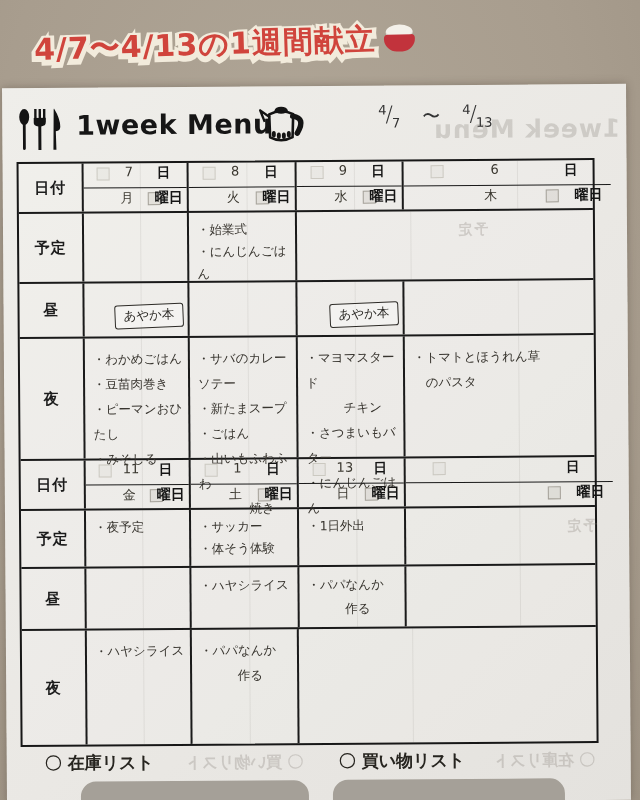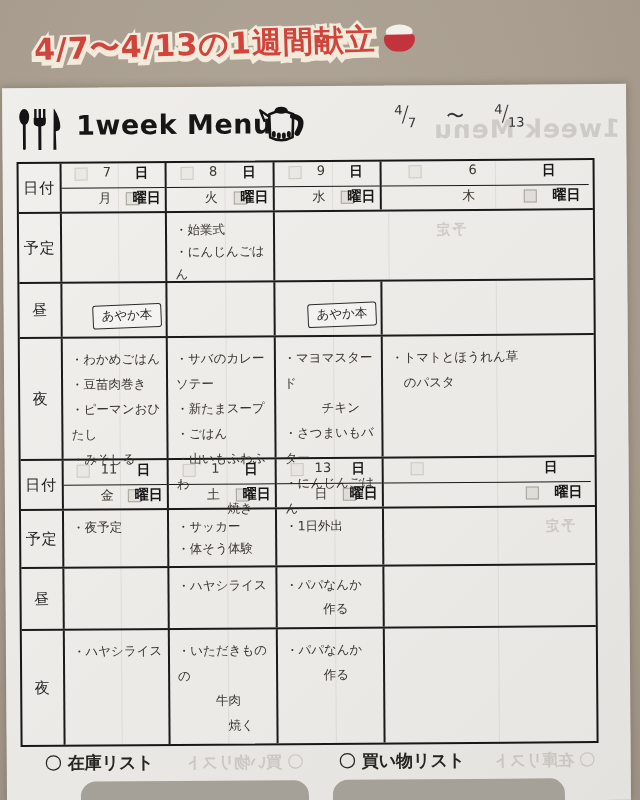--- a/index.html
+++ b/index.html
@@ -24,34 +24,34 @@
          background:linear-gradient(135deg,#efeeea 0%,#eae8e4 55%,#e4e2de 100%);
          box-shadow:0 0 8px rgba(60,50,40,.35);transform:rotate(-0.4deg);transform-origin:50% 0;}
 
   
   .pheader{position:absolute;left:0;top:14px;width:100%;height:58px;}
   .utensils{position:absolute;left:14px;top:4px;}
   .ptitle{position:absolute;left:74px;top:8px;font-size:27px;font-weight:800;color:#161616;letter-spacing:.5px;}
   .teapot{position:absolute;left:254px;top:0px;}
   .ghost-title{position:absolute;left:318px;top:16px;width:300px;transform:scaleX(-1);
                font-size:25px;font-weight:800;color:rgba(120,115,106,.25);letter-spacing:1px;text-align:left;}
-  .hdates{position:absolute;left:392px;top:2px;display:flex;gap:30px;align-items:flex-end;color:#333;}
+  .hdates{position:absolute;left:376px;top:2px;display:flex;gap:22px;align-items:flex-end;color:#333;}
   .frac{display:inline-block;font-size:13px;}
   .frac .fnum{position:relative;top:-7px;font-size:13px;}
   .frac .fsl{font-size:22px;font-weight:300;margin:0 -1px;}
   .frac .fden{position:relative;top:6px;font-size:13px;}
   .tilde{font-size:18px;position:relative;top:2px;}
 
   
   .menu-table{position:absolute;left:14px;top:74px;width:578px;border:2.5px solid #171717;
               box-sizing:border-box;background:rgba(255,255,255,.12);}
   .trow{display:flex;border-top:2px solid #1a1a1a;box-sizing:border-box;}
   .trow:first-child{border-top:none;}
-  .label-cell{width:41px;flex:none;display:flex;align-items:center;justify-content:center;
-              font-weight:400;font-size:15px;color:#1c1c1c;letter-spacing:1px;box-sizing:border-box;}
+  .label-cell{width:63px;flex:none;display:flex;align-items:center;justify-content:center;
+              font-weight:700;font-size:15px;color:#1c1c1c;letter-spacing:1px;box-sizing:border-box;}
   .cell{border-left:2px solid #1a1a1a;box-sizing:border-box;position:relative;
         font-size:12.5px;color:#38352f;
         background-image:linear-gradient(to right,transparent calc(55% - 1px),rgba(90,86,78,.10) 55%,transparent calc(55% + 1px));}
   .c1{width:105px;flex:none;} .c2{width:108px;flex:none;} .c3{width:107px;flex:none;} .c4{width:209px;flex:none;}
   .hw{white-space:pre-line;line-height:1.9;}
   .items{display:block;padding:6px 4px 2px 8px;transform:rotate(-.3deg);}
   .dinner-row .items{line-height:2.0;padding-top:8px;}
   .plan-row .items{line-height:1.75;}
 
   
@@ -304,25 +304,20 @@
             <span class="hw items">・パパなんか
 　　　作る</span>
           </div>
           <div class="cell c4"></div>
         </div>
         <div class="trow dinner-row" style="height: 116px;">
           <div class="label-cell">夜</div>
           <div class="cell c1">
             <span class="hw items">・ハヤシライス</span>
           </div>
-          <div class="cell c2">
-            <span class="hw items">・いただきものの
-　　　牛肉
-　　　　焼く</span>
-          </div>
           <div class="cell c3">
             <span class="hw items">・パパなんか
 　　　作る</span>
           </div>
           <div class="cell c4"></div>
         </div>
       </div>
 
     <div class="flabel stock">〇 在庫リスト</div>
     <div class="fghost gl">〇 買い物リスト</div>

